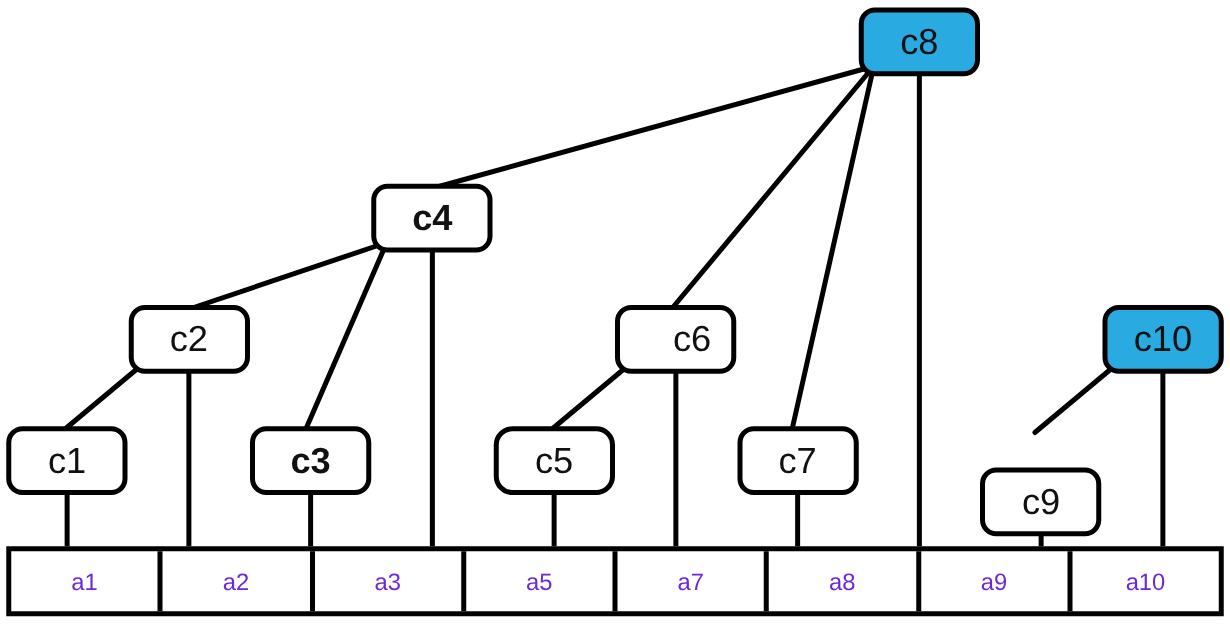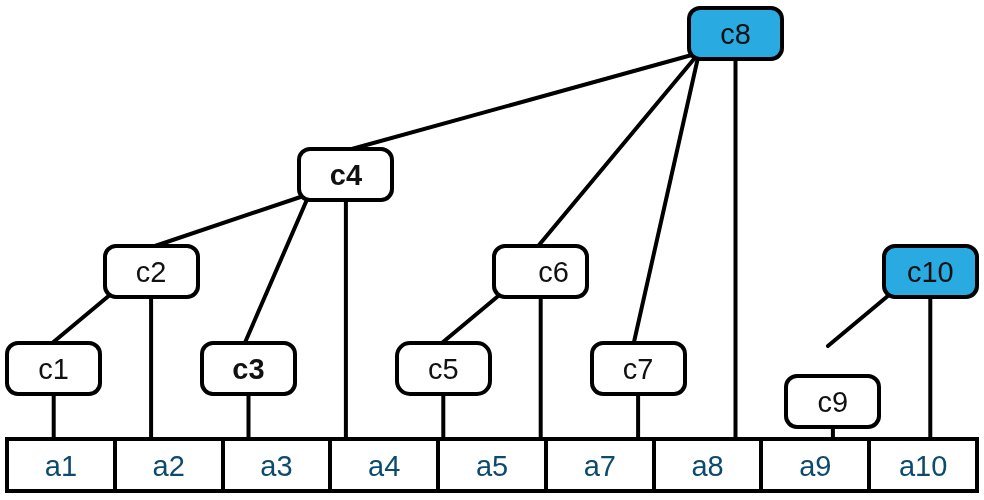--- a/index.html
+++ b/index.html
@@ -50,22 +50,22 @@
   .cell {
     flex: 1 1 0;
     box-sizing: border-box;
     border-left: 4px solid var(--stroke, #000000);
     display: flex;
     align-items: center;
     justify-content: center;
   }
   .cell:first-child { border-left: none; }
   .cell-label {
-    font-size: 29px;
-    color: #0c4a6e;
+    font-size: 19px;
+    color: #6d28d9;
     line-height: 1;
     padding-top: 2px;
   }
 </style>
 </head>
 <body>
 
 <div id="canvas">
   <svg id="edges" xmlns="http://www.w3.org/2000/svg">
       <line x1="53.7" y1="390" x2="53.7" y2="443" stroke="#000000" stroke-width="4" stroke-linecap="round"></line>
@@ -123,23 +123,20 @@
       <div class="cell">
     <span class="cell-label">a1</span>
   </div>
       <div class="cell">
     <span class="cell-label">a2</span>
   </div>
       <div class="cell">
     <span class="cell-label">a3</span>
   </div>
       <div class="cell">
-    <span class="cell-label">a4</span>
-  </div>
-      <div class="cell">
     <span class="cell-label">a5</span>
   </div>
       <div class="cell">
     <span class="cell-label">a7</span>
   </div>
       <div class="cell">
     <span class="cell-label">a8</span>
   </div>
       <div class="cell">
     <span class="cell-label">a9</span>

